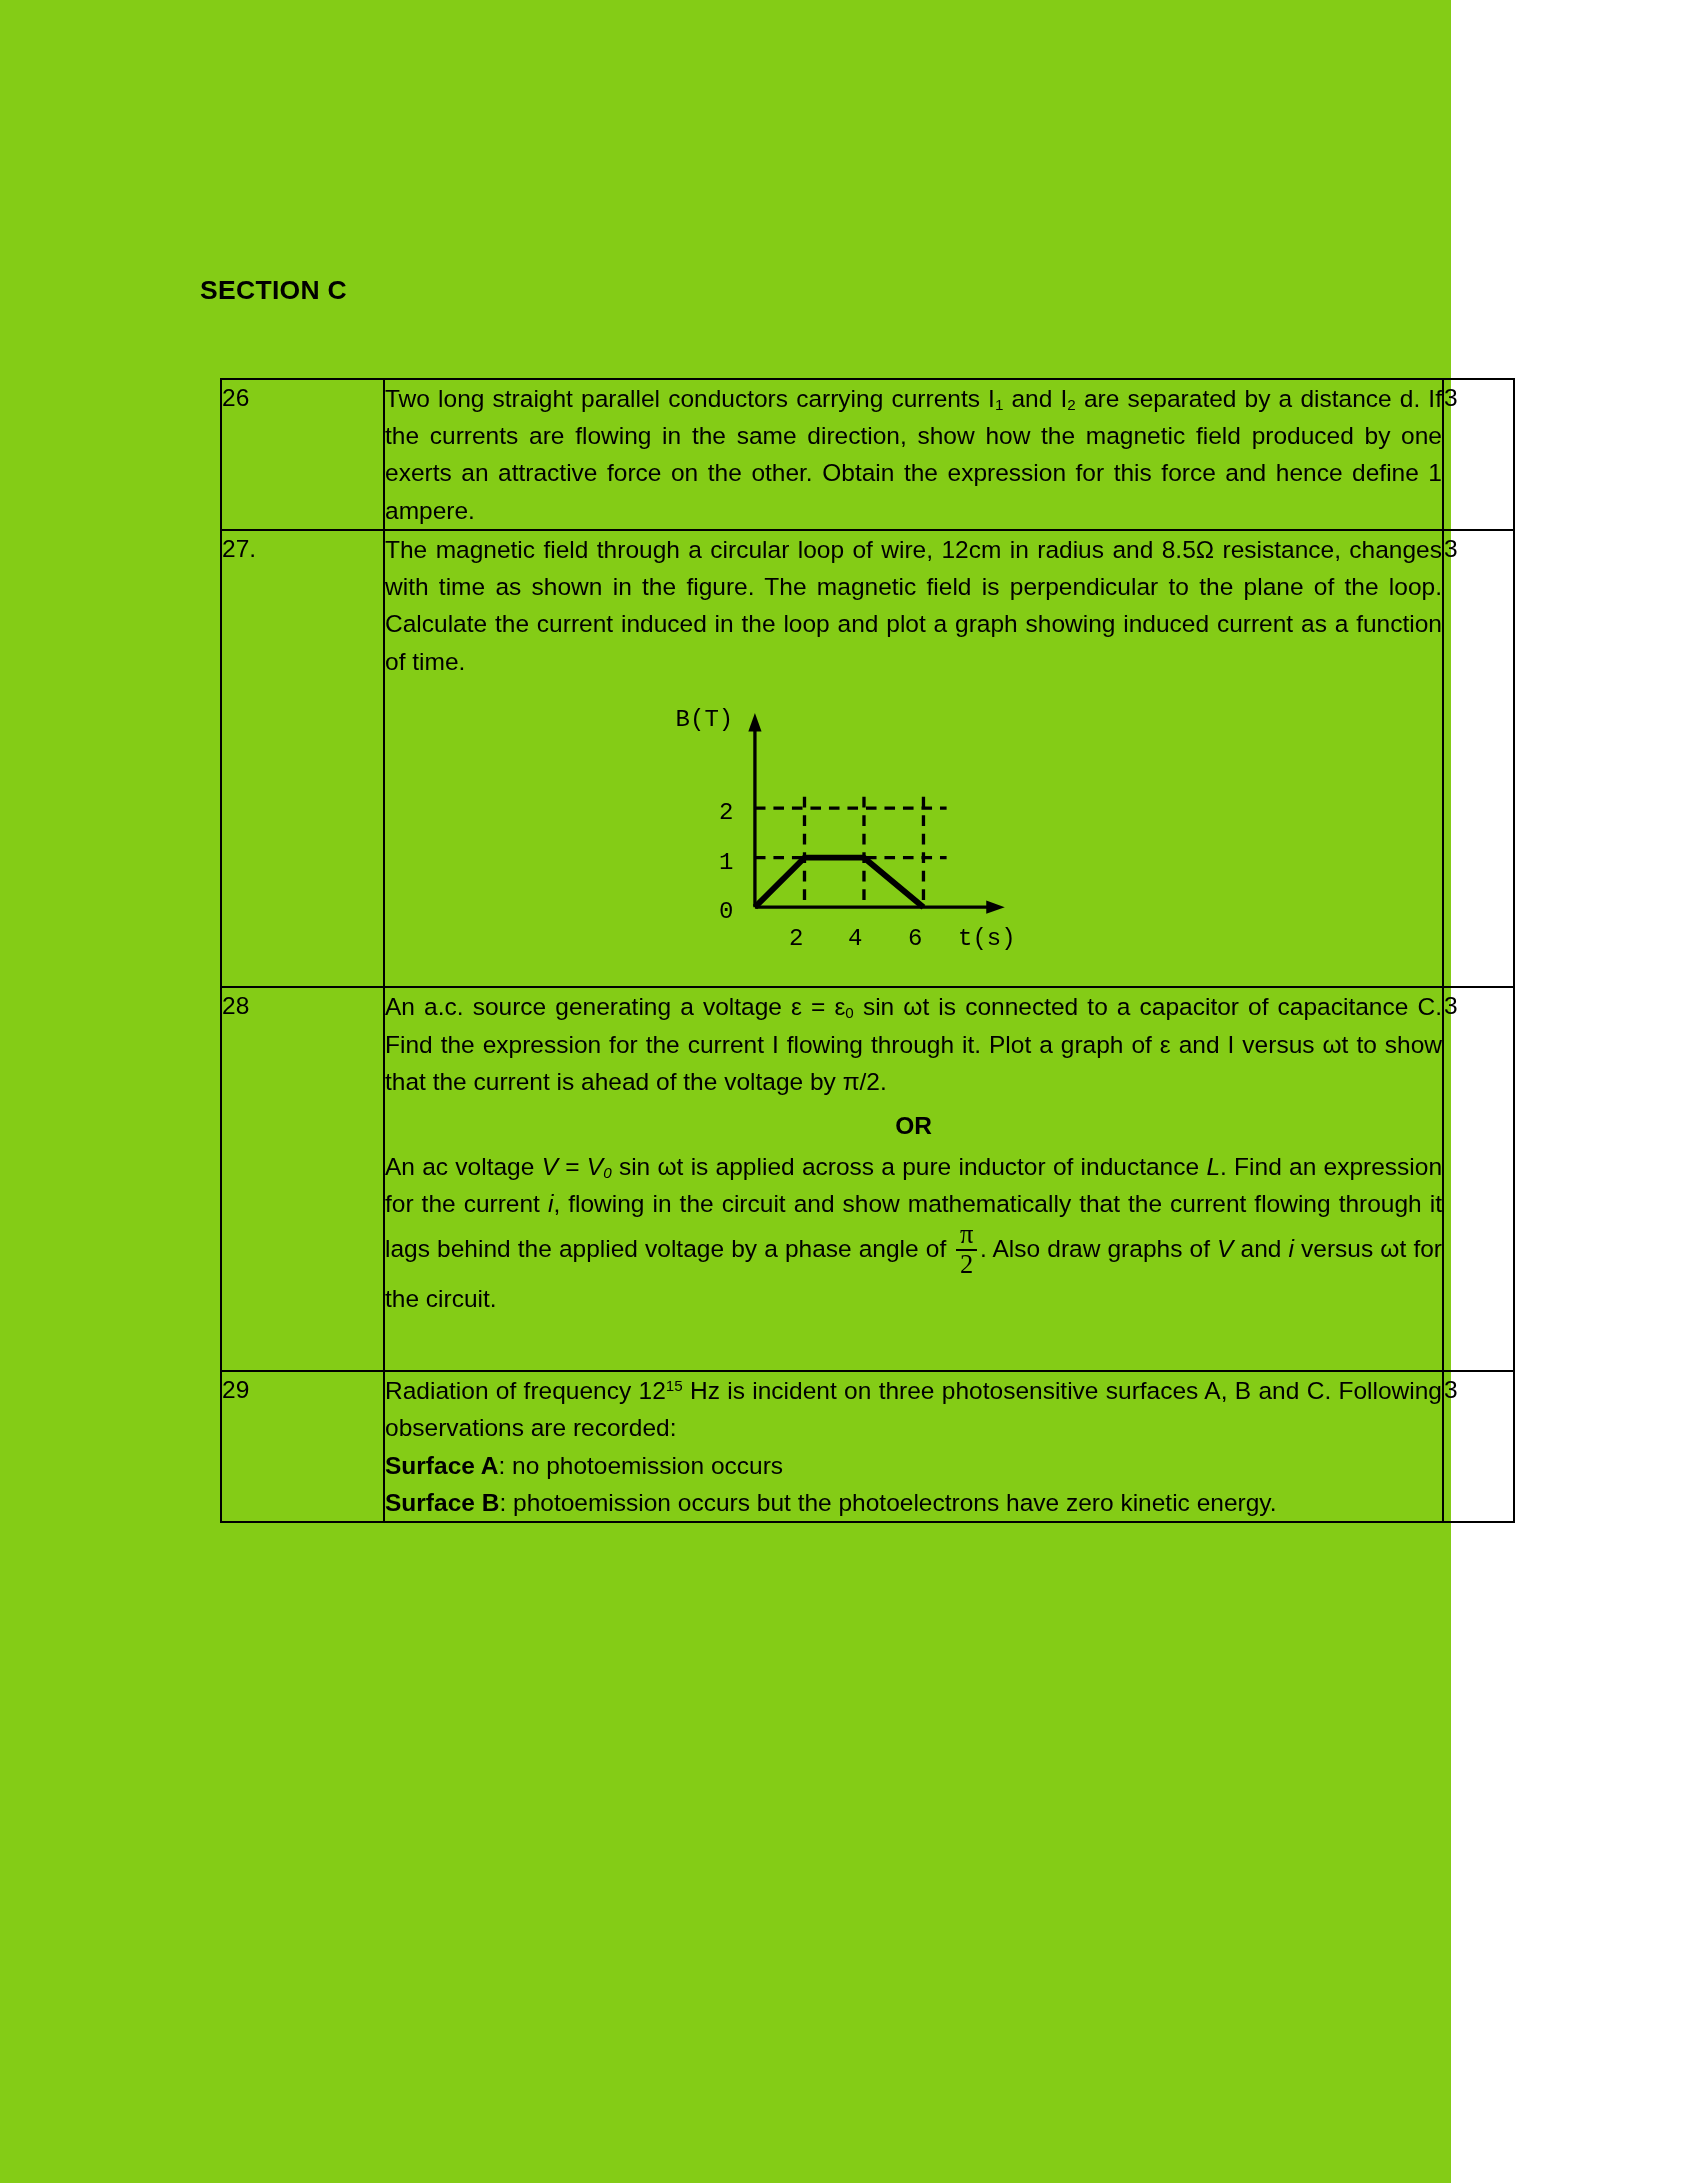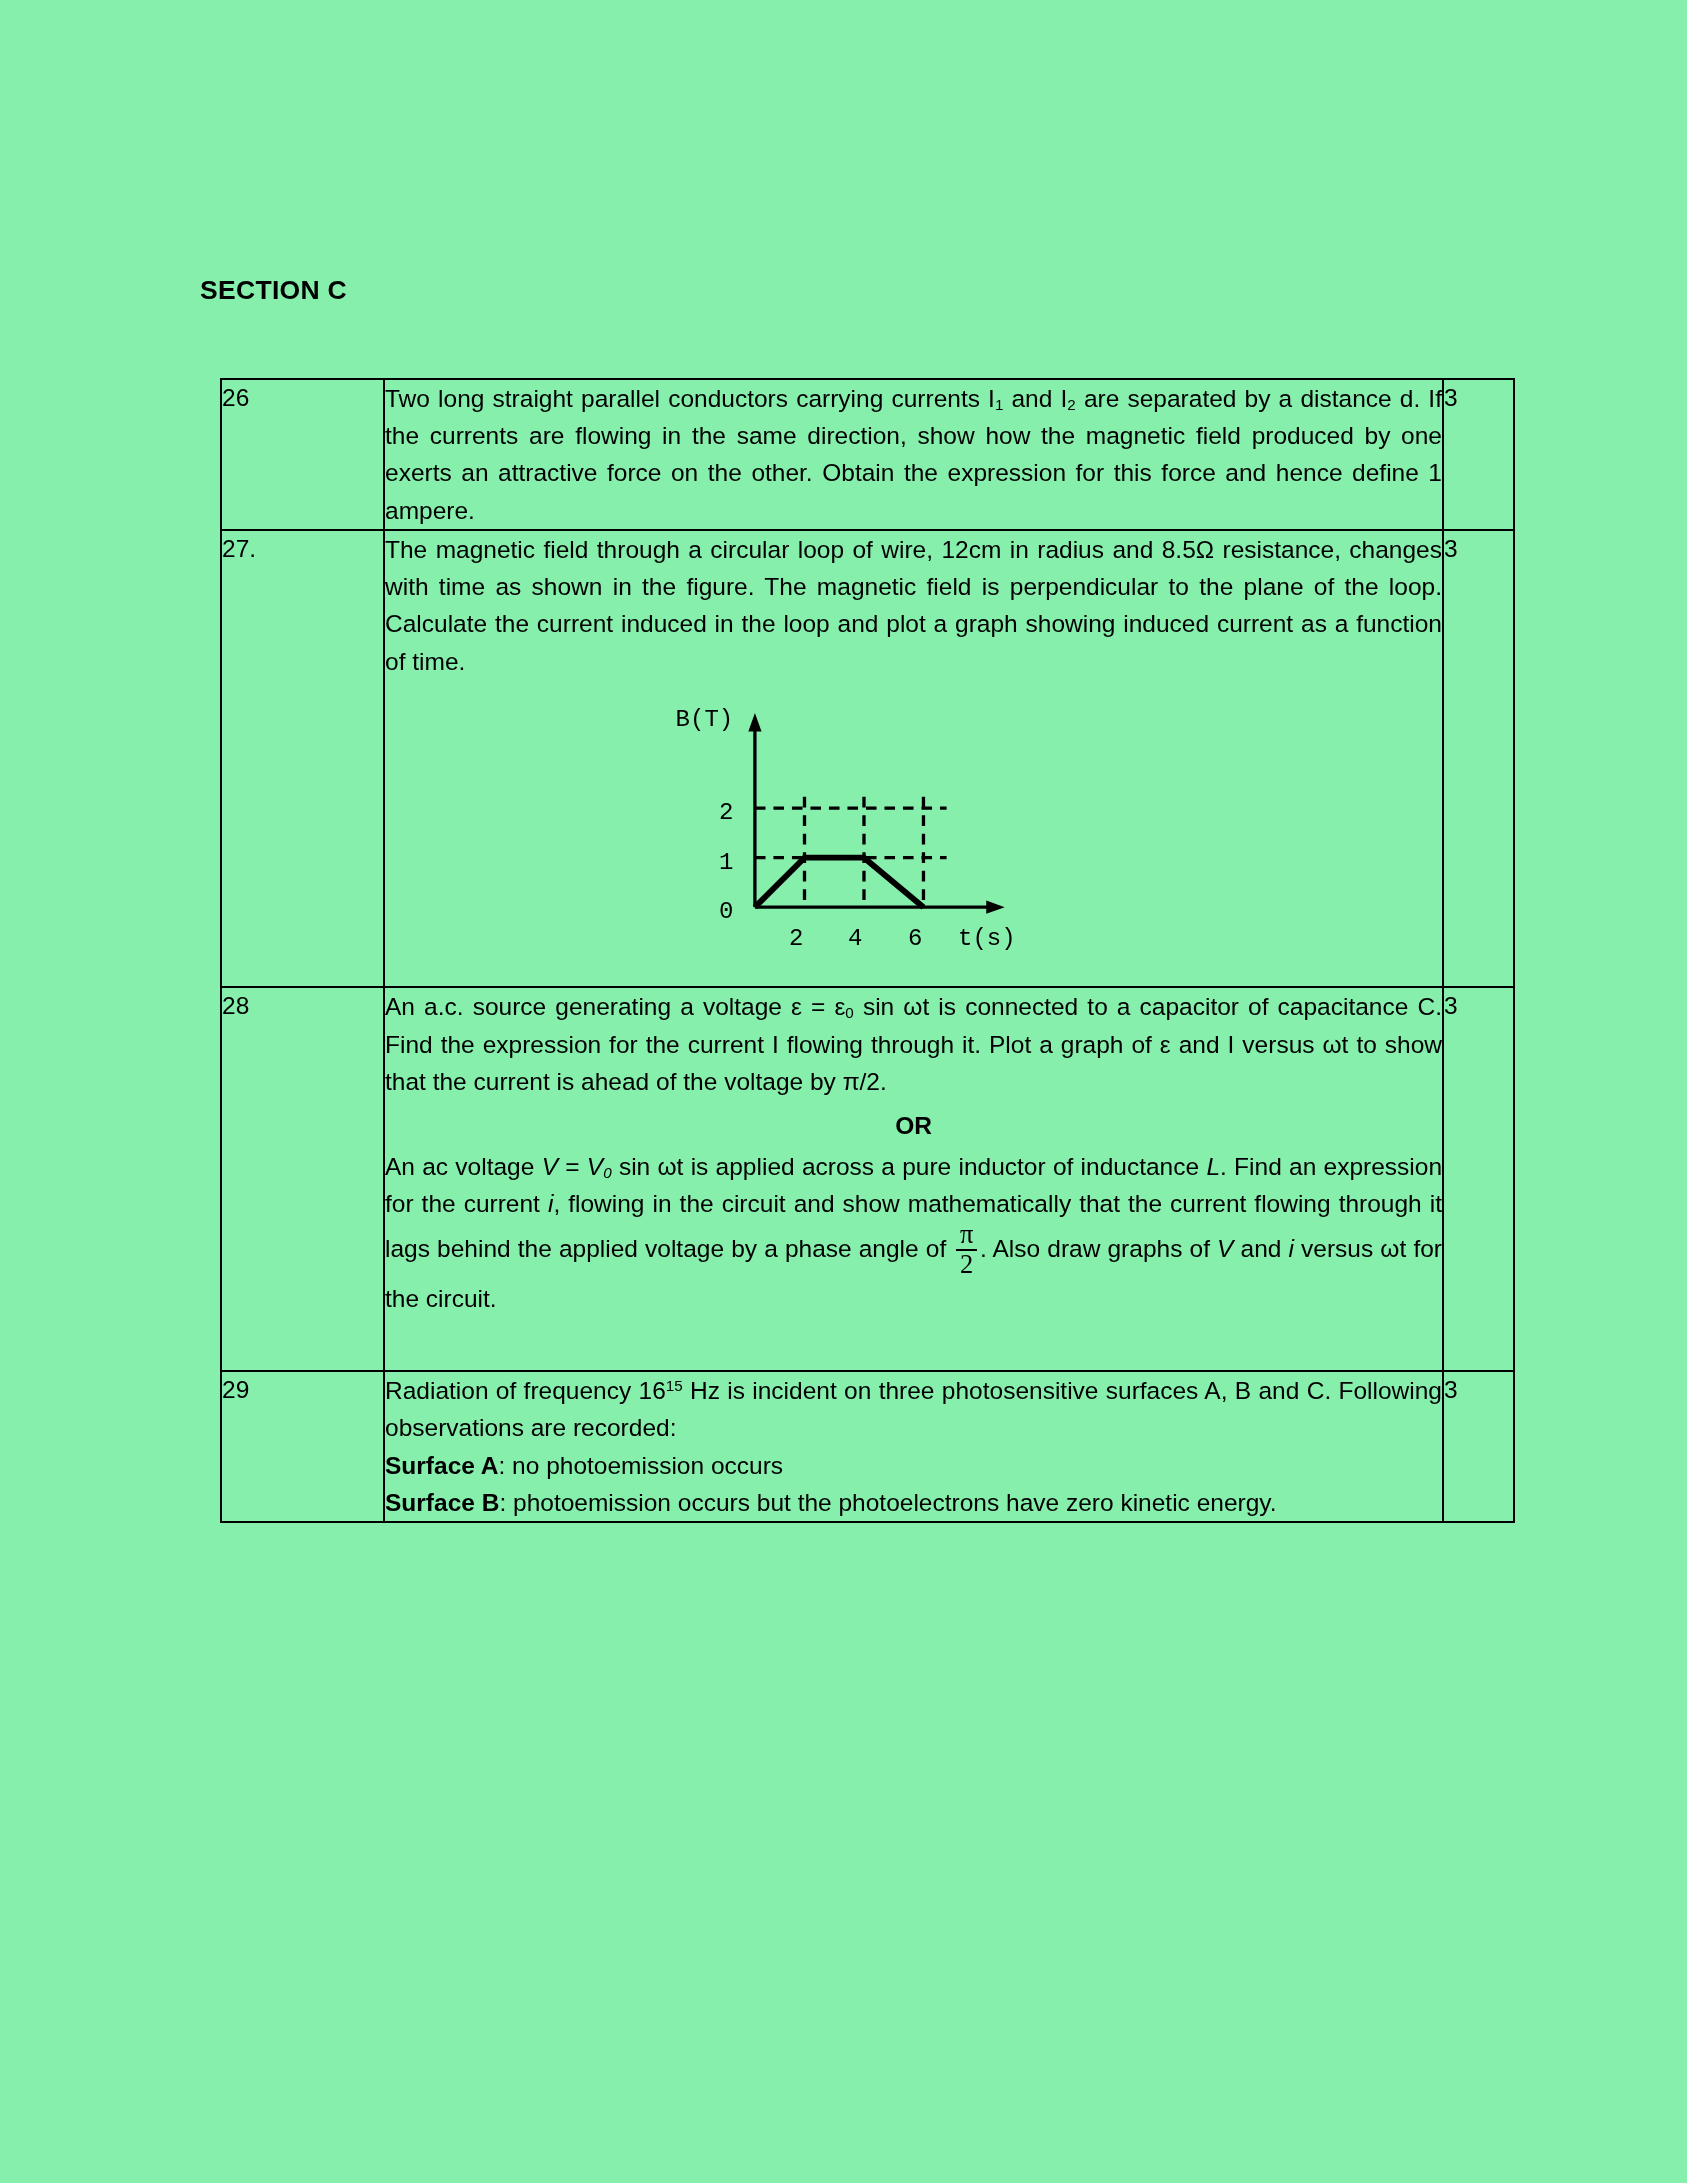--- a/index.html
+++ b/index.html
@@ -10,23 +10,23 @@
   body {
     width: 1687px;
     height: 2183px;
     font-family: "Liberation Sans", sans-serif;
     color: #000000;
     position: relative;
   }
   .page {
     position: absolute;
     left: 0; top: 0;
-    width: 1687px;
+    width: 1451px;
     height: 2183px;
-    background: #86efac;
+    background: #84cc16;
   }
   .section-heading {
     position: absolute;
     left: 200px;
     top: 275px;
     font-size: 26.5px;
     font-weight: bold;
     letter-spacing: 0.3px;
   }
   table.qtable {
@@ -218,21 +218,21 @@
           <div style="height:53px"></div>
         </td>
         <td class="mark-cell">3</td>
       </tr>
 
       <tr>
         <td class="num-cell">29</td>
         <td class="body-cell">
           <div class="just">
             <p>
-              <span>Radiation of frequency 16</span><sup>15</sup><span> Hz is incident on three photosensitive surfaces A, B and C. Following observations are recorded:</span>
+              <span>Radiation of frequency 12</span><sup>15</sup><span> Hz is incident on three photosensitive surfaces A, B and C. Following observations are recorded:</span>
             </p>
           </div>
           <div class="noj">
             <span class="bold">Surface A</span><span>: no photoemission occurs</span>
           </div>
           <div class="noj">
             <span class="bold">Surface B</span><span>: photoemission occurs but the photoelectrons have zero kinetic energy.</span>
           </div>
         </td>
         <td class="mark-cell">3</td>

